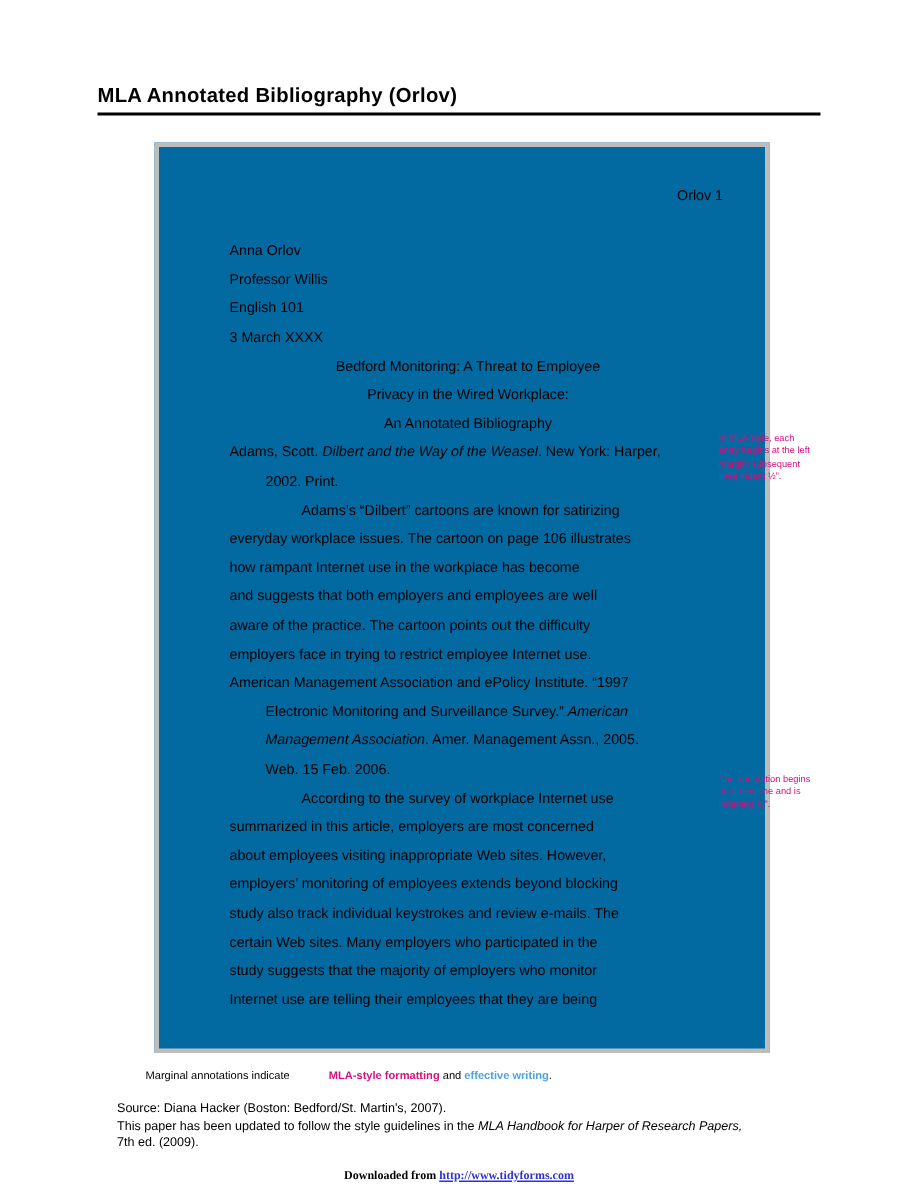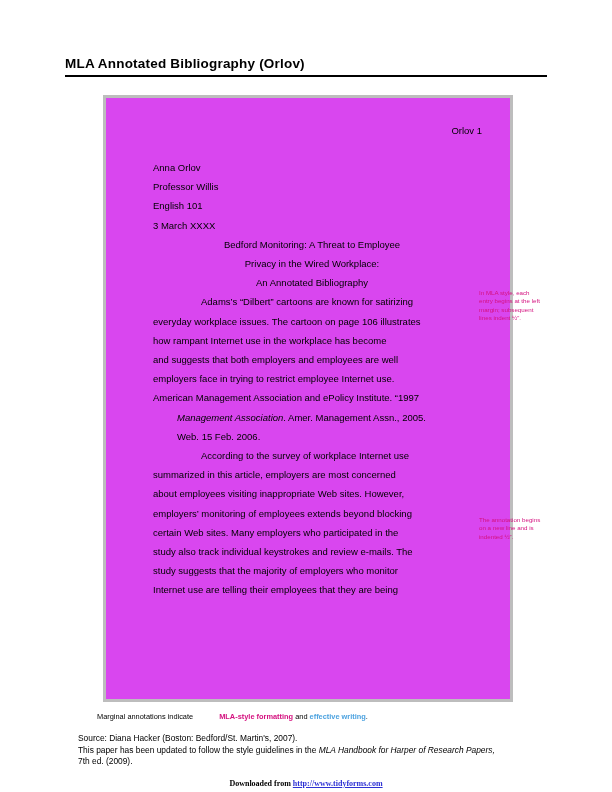--- a/index.html
+++ b/index.html
@@ -38,21 +38,21 @@
 
   
   #doc-page {
     position: absolute;
     left: 103px;
     top: 95px;
     width: 410px;
     height: 607px;
     border: 3px solid #bdbdbd;
     box-sizing: border-box;
-    background: #d946ef;
+    background: #0369a1;
   }
 
   .doc-inner {
     position: absolute;
     left: 0;
     top: 0;
     width: 100%;
     height: 100%;
   }
 
@@ -158,39 +158,45 @@
           <div class="doc-line">Anna Orlov</div>
           <div class="doc-line">Professor Willis</div>
           <div class="doc-line">English 101</div>
           <div class="doc-line">3 March XXXX</div>
         </div>
       <div id="title-block">
           <div class="doc-line centered">Bedford Monitoring: A Threat to Employee</div>
           <div class="doc-line centered">Privacy in the Wired Workplace:</div>
           <div class="doc-line centered">An Annotated Bibliography</div>
         </div>
+      <div id="entry-1-citation">
+          <div class="doc-line"><span>Adams, Scott. </span><i>Dilbert and the Way of the Weasel</i><span>. New York: Harper,</span></div>
+          <div class="doc-line hang"><span>2002. Print.</span></div>
+        </div>
       <div id="entry-1-annotation">
           <div class="doc-line first-indent"><span>Adams’s “Dilbert” cartoons are known for satirizing</span></div>
           <div class="doc-line"><span>everyday workplace issues. The cartoon on page 106 illustrates</span></div>
           <div class="doc-line"><span>how rampant Internet use in the workplace has become</span></div>
           <div class="doc-line"><span>and suggests that both employers and employees are well</span></div>
+          <div class="doc-line"><span>aware of the practice. The cartoon points out the difficulty</span></div>
           <div class="doc-line"><span>employers face in trying to restrict employee Internet use.</span></div>
         </div>
       <div id="entry-2-citation">
           <div class="doc-line"><span>American Management Association and ePolicy Institute. “1997</span></div>
+          <div class="doc-line hang"><span>Electronic Monitoring and Surveillance Survey.” </span><i>American</i></div>
           <div class="doc-line hang"><i>Management Association</i><span>. Amer. Management Assn., 2005.</span></div>
           <div class="doc-line hang"><span>Web. 15 Feb. 2006.</span></div>
         </div>
       <div id="entry-2-annotation">
           <div class="doc-line first-indent"><span>According to the survey of workplace Internet use</span></div>
           <div class="doc-line"><span>summarized in this article, employers are most concerned</span></div>
           <div class="doc-line"><span>about employees visiting inappropriate Web sites. However,</span></div>
           <div class="doc-line"><span>employers’ monitoring of employees extends beyond blocking</span></div>
+          <div class="doc-line"><span>study also track individual keystrokes and review e-mails. The</span></div>
           <div class="doc-line"><span>certain Web sites. Many employers who participated in the</span></div>
-          <div class="doc-line"><span>study also track individual keystrokes and review e-mails. The</span></div>
           <div class="doc-line"><span>study suggests that the majority of employers who monitor</span></div>
           <div class="doc-line"><span>Internet use are telling their employees that they are being</span></div>
         </div>
     </div>
   </div>
 </div>
 
 <div class="annotation" id="annotation-1">In MLA style, each entry begins at the left margin; subsequent lines indent ½”.</div>
 <div class="annotation" id="annotation-2">The annotation begins on a new line and is indented ½”.</div>
 

